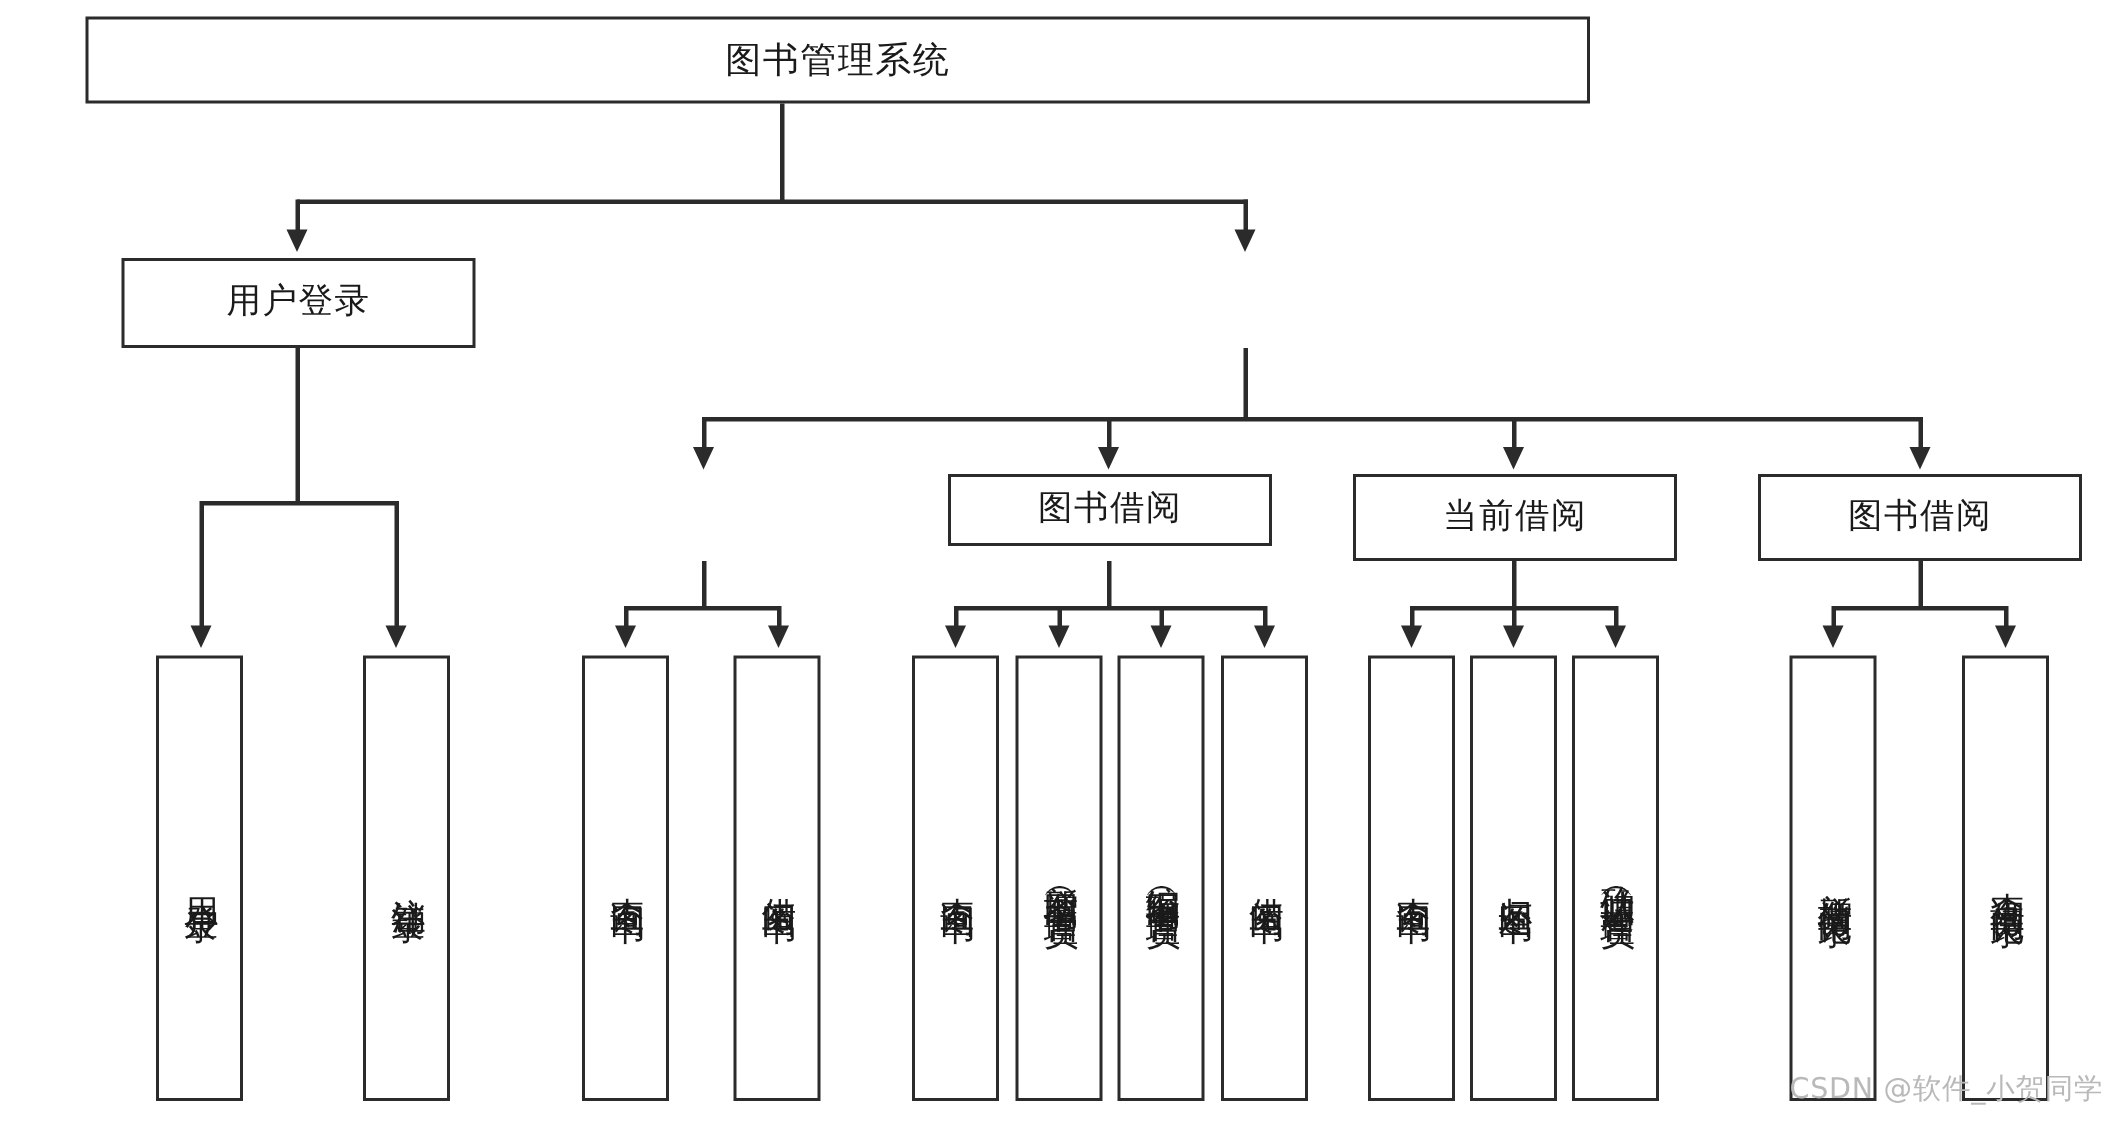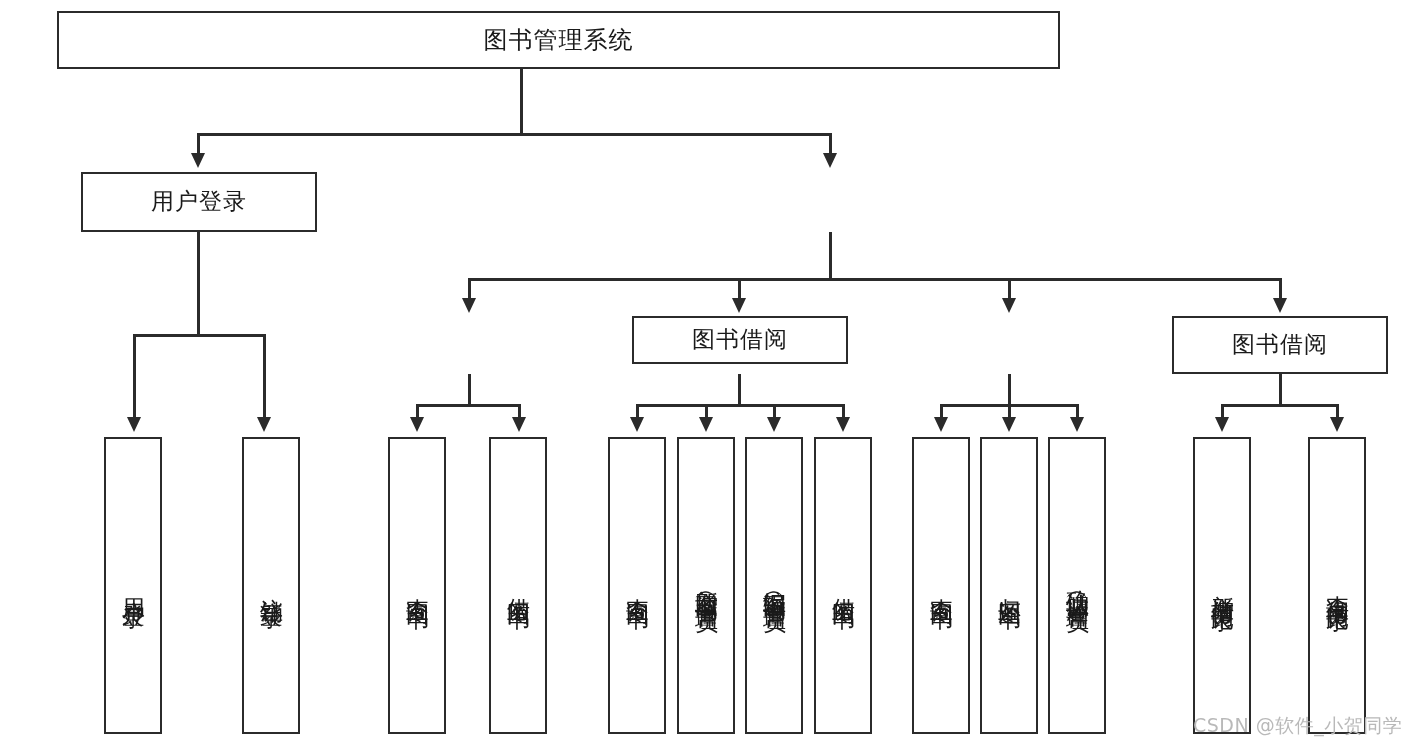--- a/index.html
+++ b/index.html
@@ -124,20 +124,23 @@
   <div class="arrow" style="left:1002px; top:298px;"></div>
 
   <div class="seg vline" style="left:1279px; top:278px; height:22px;"></div>
   <div class="arrow" style="left:1273px; top:298px;"></div>
 
 
   <div class="node horiz" style="left:632px; top:316px; width:216px; height:48px;">
     <span>图书借阅</span>
   </div>
 
+  <div class="node horiz" style="left:902px; top:316px; width:216px; height:58px;">
+    <span>当前借阅</span>
+  </div>
 
   <div class="node horiz" style="left:1172px; top:316px; width:216px; height:58px;">
     <span>图书借阅</span>
   </div>
 
   <div class="seg vline" style="left:468px; top:374px; height:32px;"></div>
   <div class="seg hline" style="left:417px; top:404px; width:103px;"></div>
   <div class="seg vline" style="left:416px; top:404px; height:15px;"></div>
   <div class="arrow" style="left:410px; top:417px;"></div>
   <div class="seg vline" style="left:518px; top:404px; height:15px;"></div>

